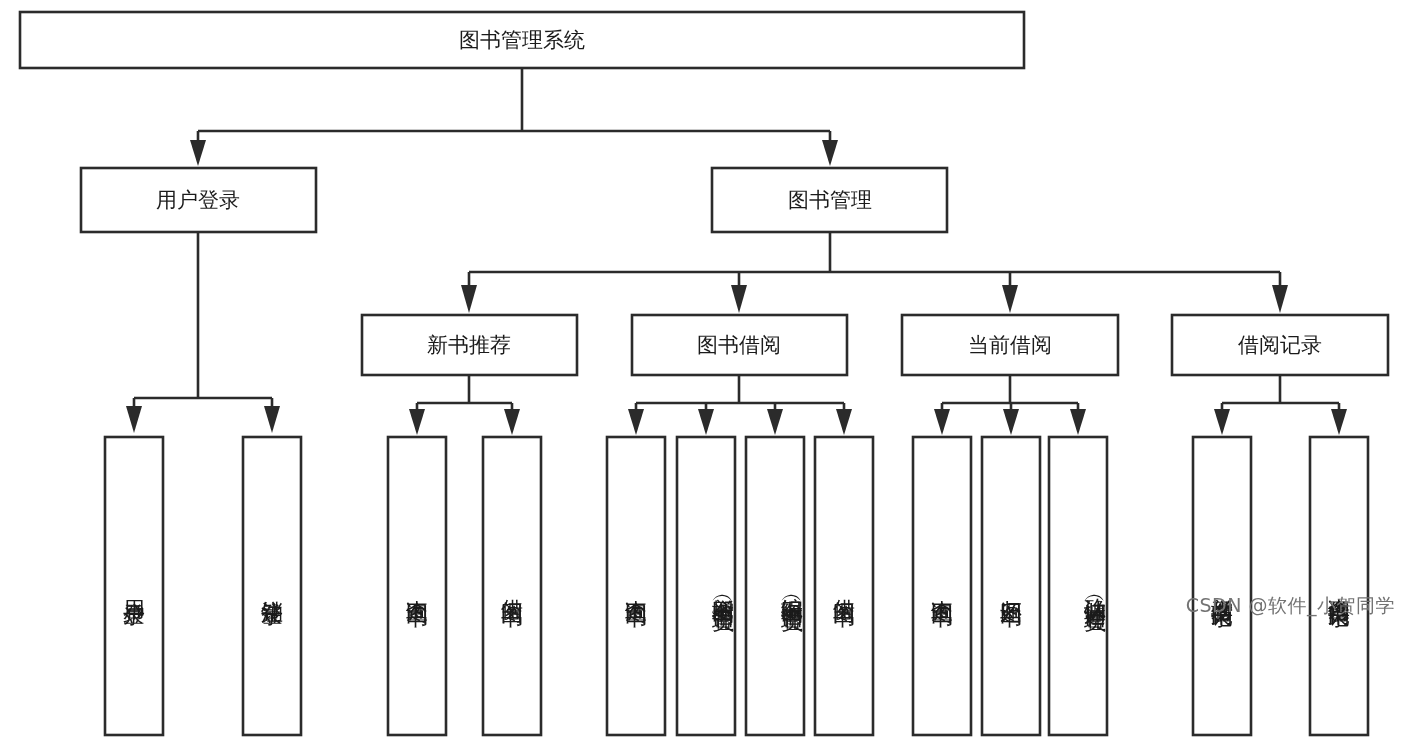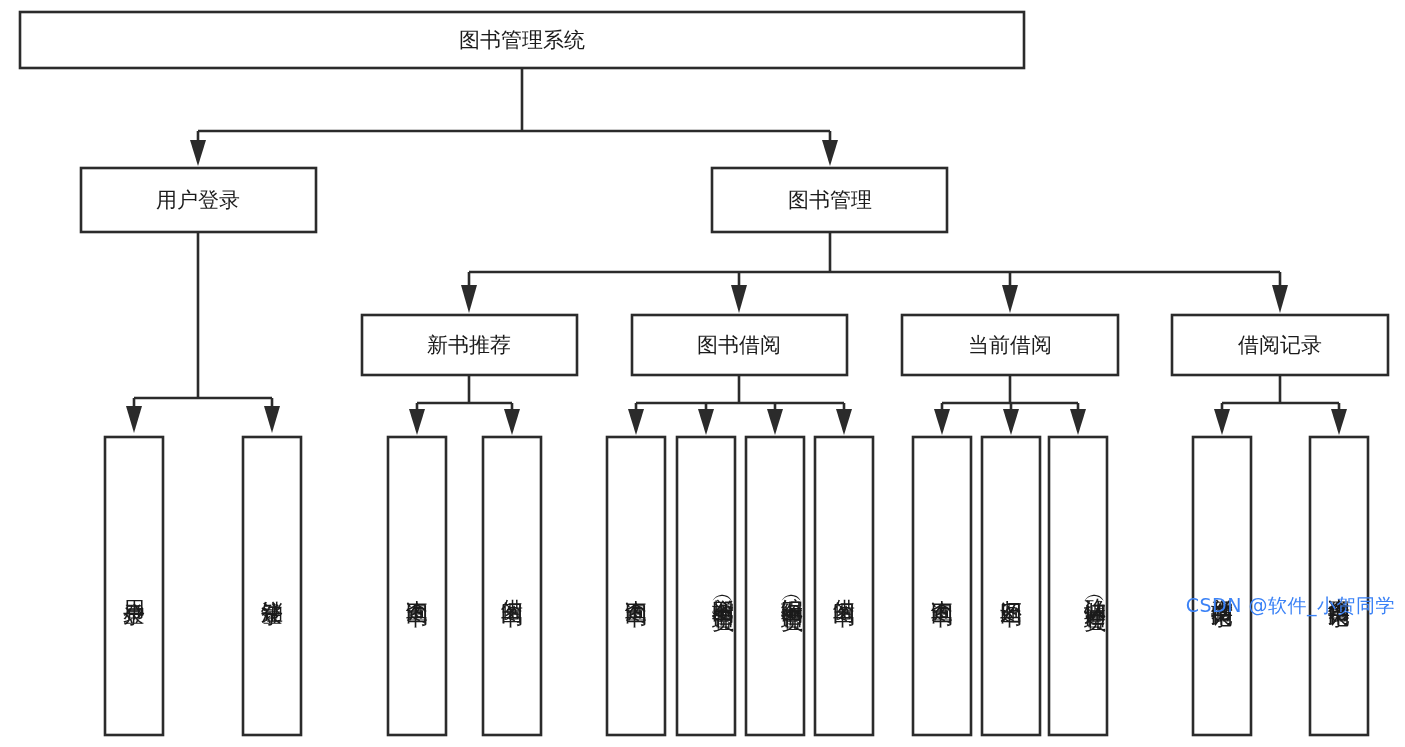--- a/index.html
+++ b/index.html
@@ -64,21 +64,21 @@
     text-align: center;
     pointer-events: none;
     white-space: nowrap;
   }
   .watermark {
     position: absolute;
     right: 10px;
     bottom: 6px;
     font-family: "DejaVu Sans", "Liberation Sans", sans-serif;
     font-size: 19px;
-    color: #3b82f6;
+    color: #737373;
     letter-spacing: 0.5px;
     white-space: nowrap;
   }
 </style>
 </head>
 <body>
 
 <div id="diagram-root">
 
   <svg id="flowchart" viewBox="0 0 1405 747">

